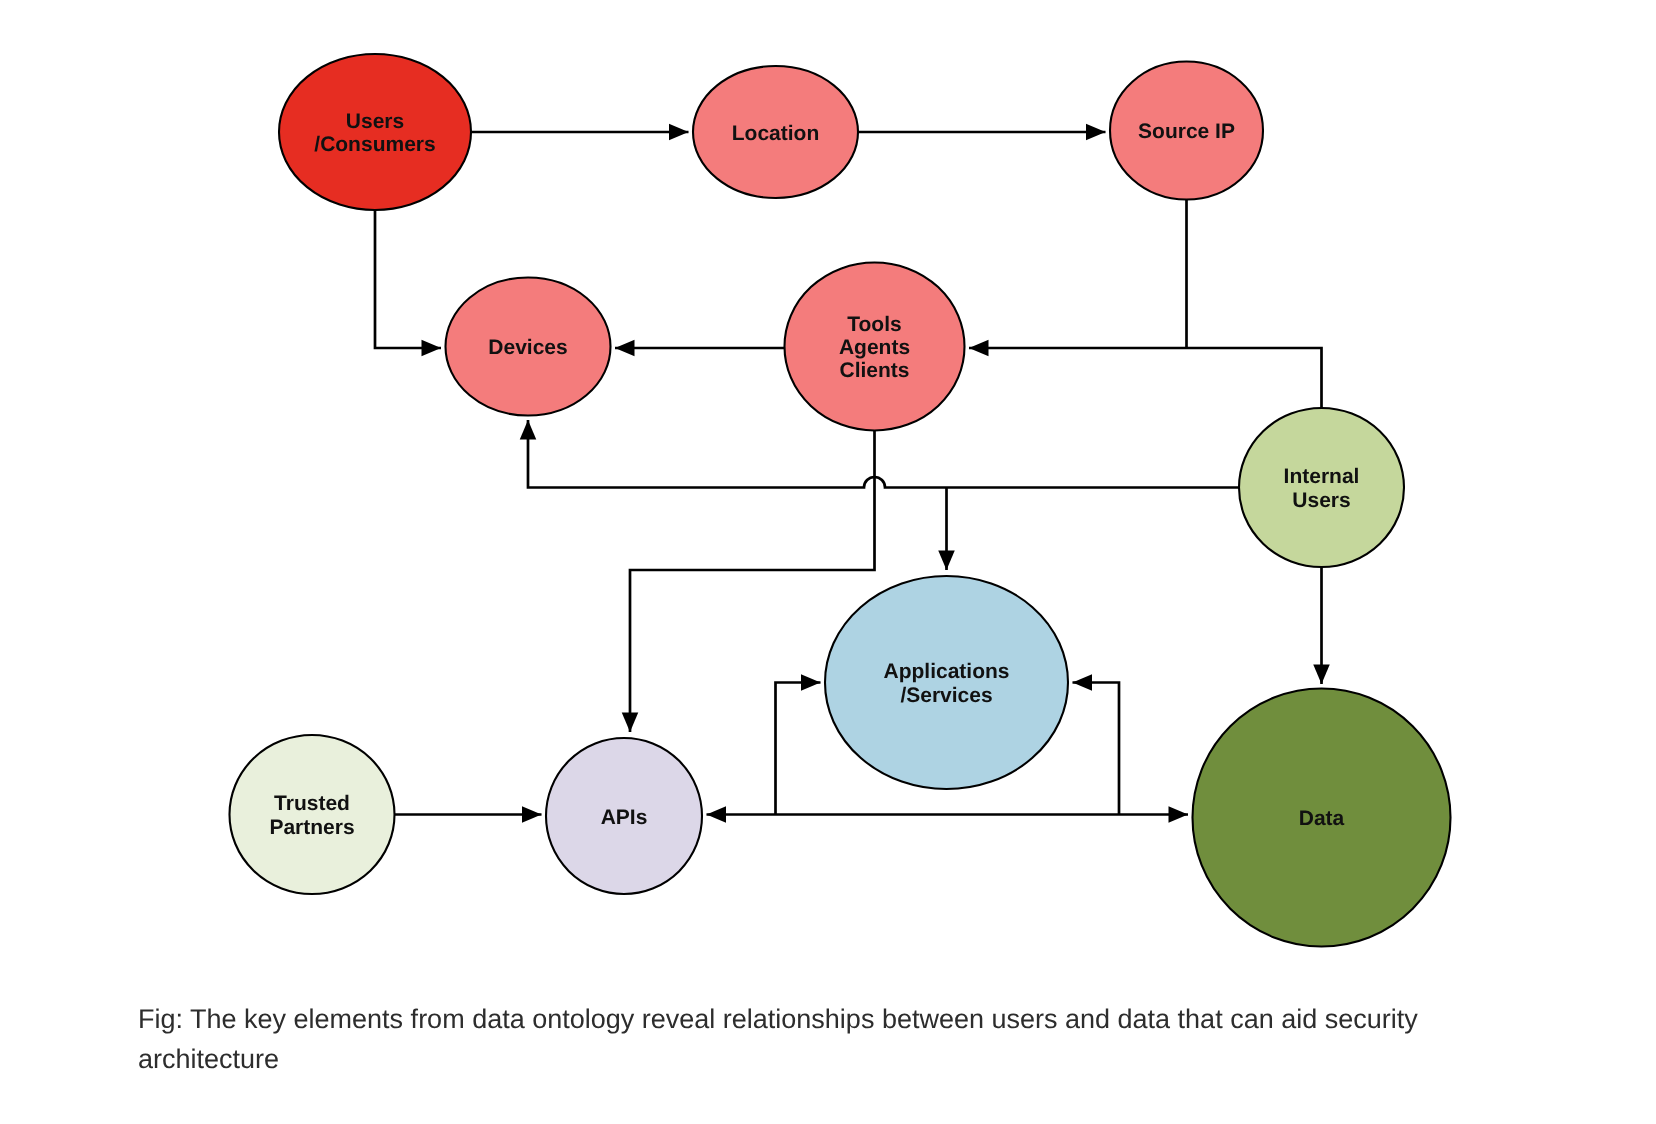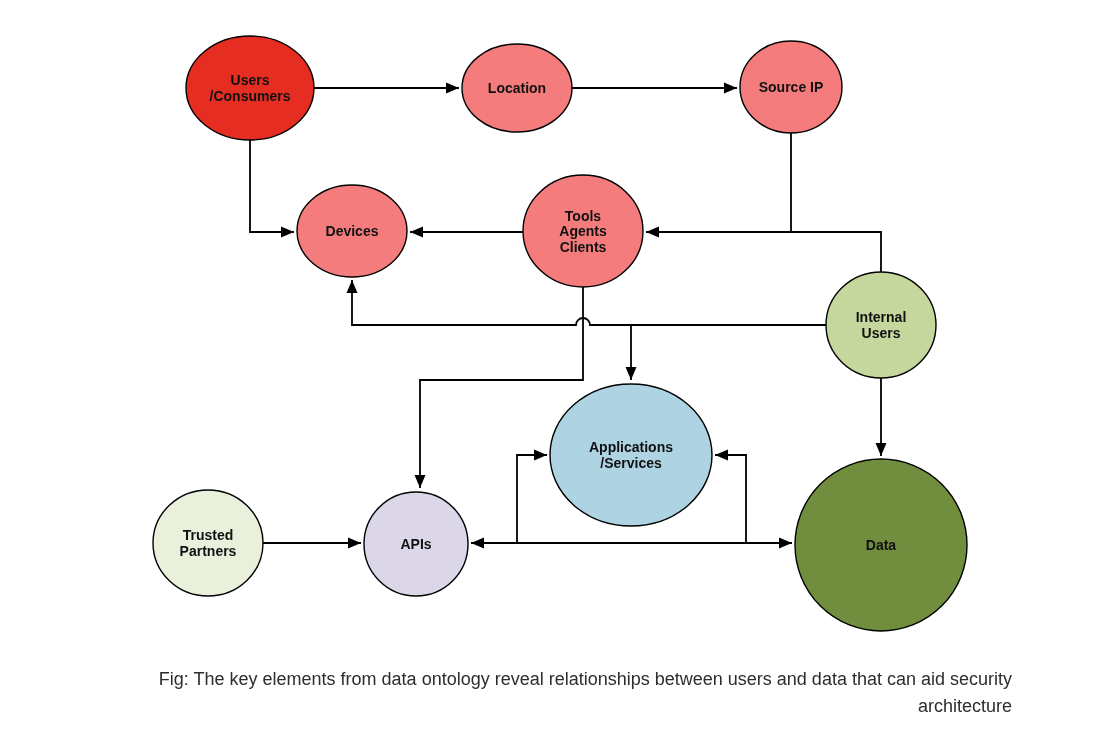--- a/index.html
+++ b/index.html
@@ -20,21 +20,21 @@
     height: 650px;
   }
   svg { display: block; }
   svg text {
     font-family: "Liberation Sans", sans-serif;
     font-weight: bold;
   }
   .caption {
     margin: 16px auto 0 auto;
     max-width: 920px;
-    text-align: right;
+    text-align: left;
     font-size: 18px;
     line-height: 1.5;
     color: #2d2d2d;
     font-family: "Liberation Sans", sans-serif;
   }
 </style>
 </head>
 <body>
 
 <div class="page">

